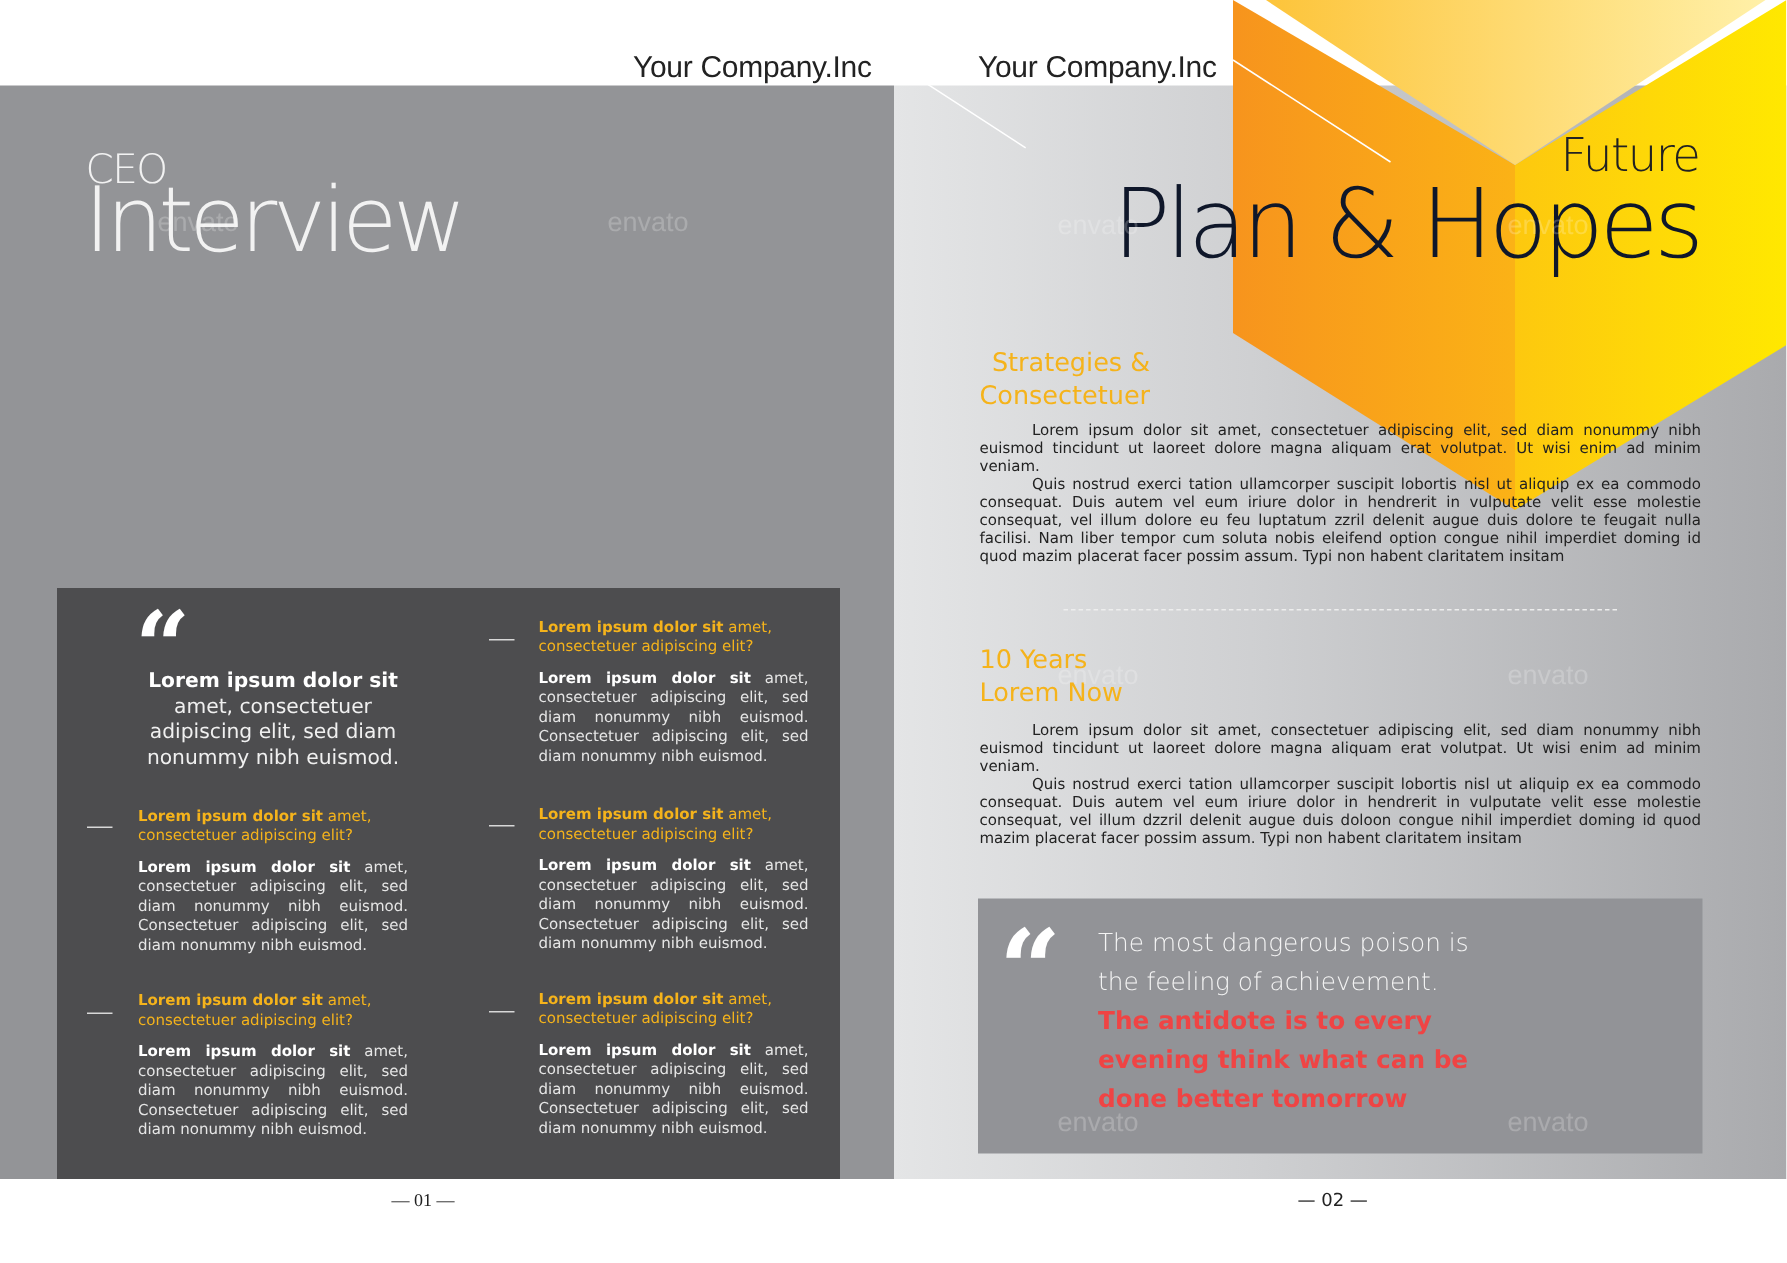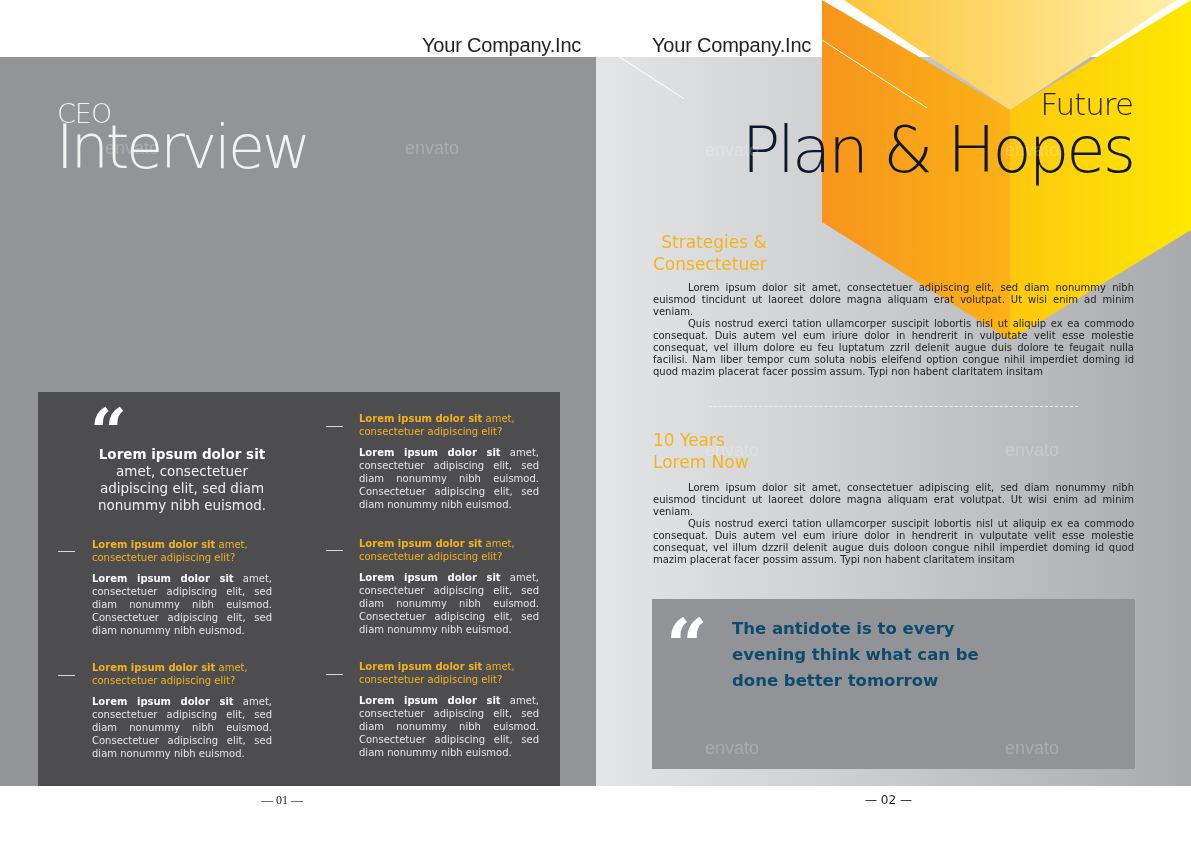--- a/index.html
+++ b/index.html
@@ -27,21 +27,21 @@
   
   .right-panel { position: absolute; left: 596px; top: 57px; width: 595px; height: 729px; background: linear-gradient(90deg, #e4e5e6 0%, #cfd0d2 40%, #a9aaad 100%); }
   .hex { position: absolute; left: 822px; top: 0; width: 369px; height: 340px; }
   .future { position: absolute; right: 58px; top: 86px; font-weight: 200; font-size: 31px; color: #222; letter-spacing: -1px; }
   .plan { position: absolute; right: 58px; top: 113px; font-weight: 200; font-size: 64px; color: #0f172a; letter-spacing: -3px; white-space: nowrap; }
   .section-title { position: absolute; left: 653px; font-size: 17px; line-height: 22px; color: #f5b31b; }
   .body-text { position: absolute; left: 653px; width: 481px; font-size: 10px; line-height: 12px; color: #222; text-align: justify; text-indent: 35px; }
   .dotted { position: absolute; left: 709px; top: 406px; width: 369px; border-top: 1px dashed #eeeeee; }
   .quote-box { position: absolute; left: 652px; top: 599px; width: 483px; height: 170px; background: #929397; }
   .quote-text { position: absolute; left: 732px; top: 616px; width: 270px; font-size: 16.5px; line-height: 26px; color: #f4f4f4; font-weight: 300; }
-  .quote-text b { font-weight: bold; color: #0c4a6e; }
+  .quote-text b { font-weight: bold; color: #ef4444; }
 
   .wm { position: absolute; font-size: 18px; color: rgba(255,255,255,0.22); font-family: "Liberation Sans", sans-serif; }
 </style>
 </head>
 <body>
 
 <div class="company" style="left:422px;">Your Company.Inc</div>
 <div class="company" style="left:652px;">Your Company.Inc</div>
 
 <div class="left-panel"></div>
@@ -129,18 +129,19 @@
   <div>Lorem Now</div>
 </div>
 <div class="wm" style="left:705px;top:440px;">envato</div>
 <div class="wm" style="left:1005px;top:440px;">envato</div>
 <div class="body-text" style="top:482px;">Lorem ipsum dolor sit amet, consectetuer adipiscing elit, sed diam nonummy nibh euismod tincidunt ut laoreet dolore magna aliquam erat volutpat. Ut wisi enim ad minim veniam.</div>
 <div class="body-text" style="top:518px;">Quis nostrud exerci tation ullamcorper suscipit lobortis nisl ut aliquip ex ea commodo consequat. Duis autem vel eum iriure dolor in hendrerit in vulputate velit esse molestie consequat, vel illum dzzril delenit augue duis doloon congue nihil imperdiet doming id quod mazim placerat facer possim assum. Typi non habent claritatem insitam</div>
 
 <div class="quote-box"></div>
 <div class="bigquote" style="left:666px;top:610px;font-size:72px;">“</div>
 <div class="quote-text">
+  <span>The most dangerous poison is the feeling of achievement.</span>
   <b style="display:block;">The antidote is to every evening think what can be done better tomorrow</b>
 </div>
 <div class="wm" style="left:705px;top:738px;">envato</div>
 <div class="wm" style="left:1005px;top:738px;">envato</div>
 
 <div class="page-num" style="left:865px;">— 02 —</div>
 
 </body></html>

